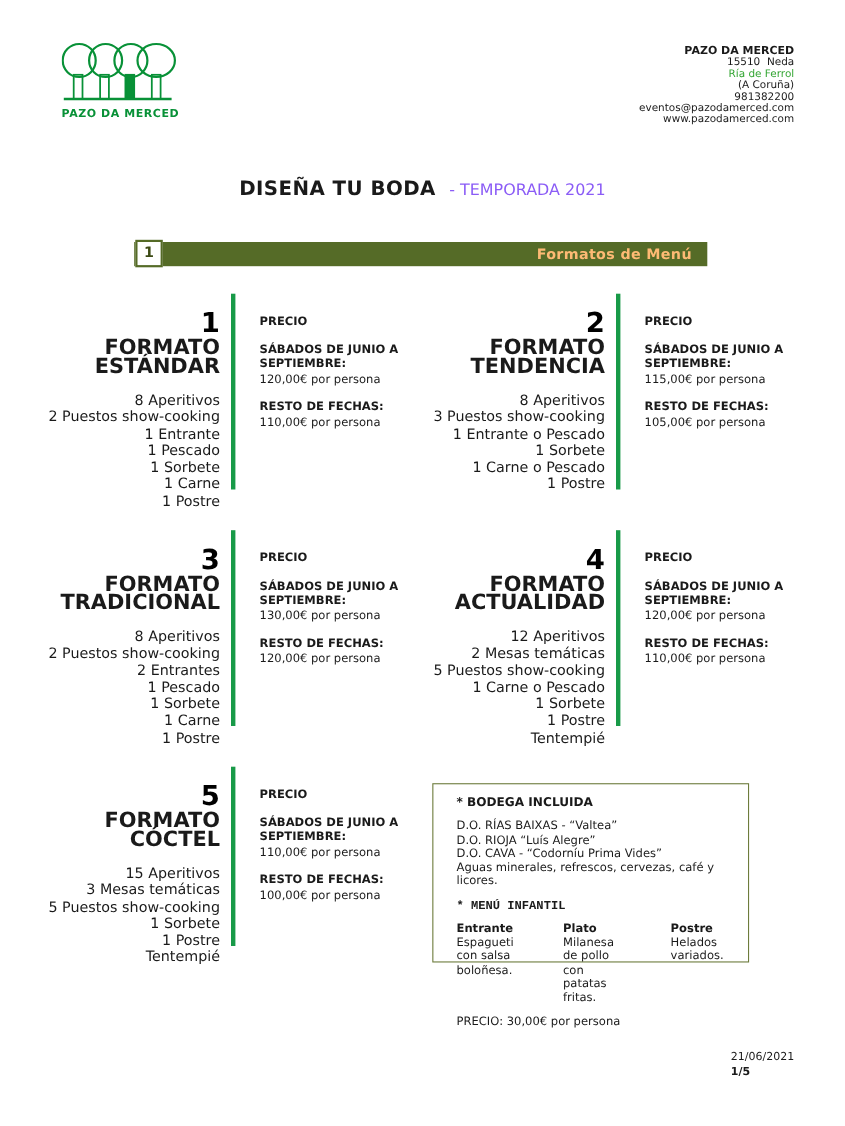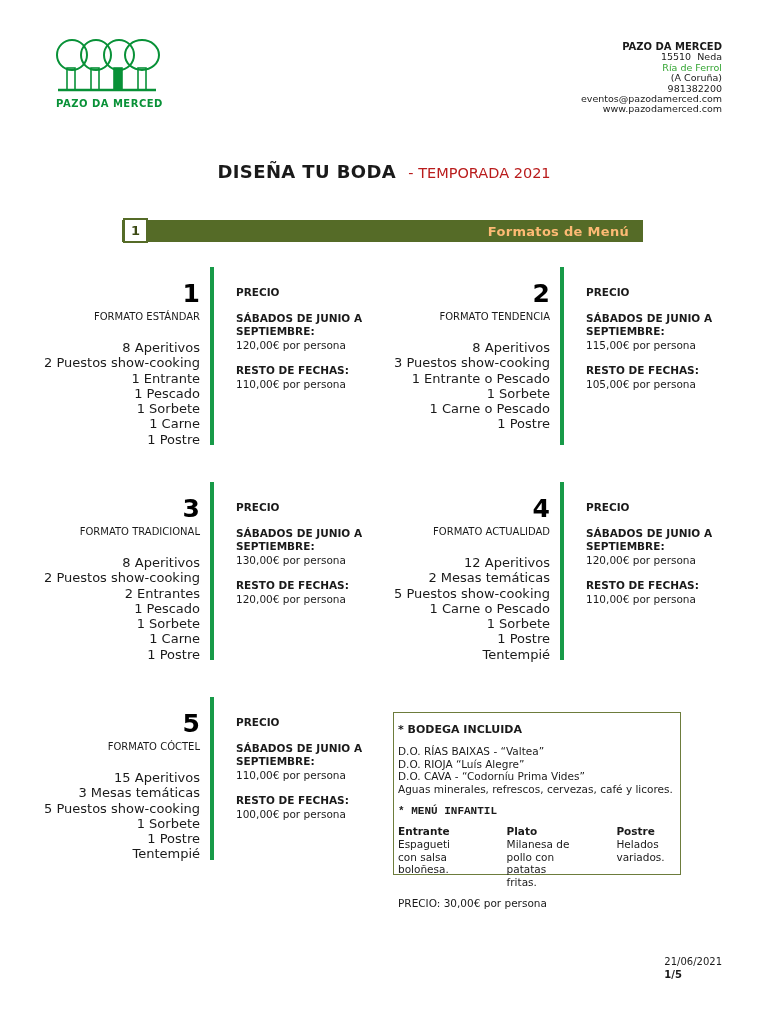--- a/index.html
+++ b/index.html
@@ -20,51 +20,51 @@
   .contact{
     position:absolute;right:46px;top:42px;
     text-align:right;font-size:9.5px;line-height:10.4px;
   }
   .contact .c-name{font-weight:bold;font-size:10px;}
   .contact .c-pre{white-space:pre;}
   .contact .c-green{color:#33a532;}
   
   .doc-title{position:absolute;left:0;top:161px;width:100%;text-align:center;}
   .doc-title .t-main{font-weight:bold;font-size:18px;letter-spacing:.4px;}
-  .doc-title .t-rest{font-size:14.5px;margin-left:7px;color:#b91c1c;}
+  .doc-title .t-rest{font-size:14.5px;margin-left:7px;color:#8b5cf6;}
   
   .section-bar{
     position:absolute;left:122px;top:220px;width:521px;height:22px;
     background:#556b27;
     display:flex;align-items:center;justify-content:flex-end;
     padding-right:14px;box-sizing:border-box;
   }
   .section-bar .bar-label{color:#fdba74;font-weight:bold;font-size:13px;letter-spacing:.3px;}
   .section-num-box{
     position:absolute;left:1px;top:-2px;width:21px;height:21px;
     background:#ffffff;border:2px solid #556b27;
     text-align:center;line-height:21px;font-weight:bold;font-size:13px;color:#3c4a14;
   }
   
   .fmt{position:absolute;width:361px;}
   .fmt-left{position:absolute;left:0;top:14px;width:190px;text-align:right;}
   .fmt-number{font-size:25px;line-height:26px;font-weight:bold;color:#000;}
-  .fmt-name{font-size:10px;line-height:17px;font-weight:normal;margin-top:1px;}
+  .fmt-name{font-size:19px;line-height:17px;font-weight:bold;margin-top:1px;}
   .fmt-items{margin-top:15px;font-size:13px;line-height:15.3px;white-space:pre-line;}
   .vline{position:absolute;left:200px;top:0;width:4px;height:100%;background:#189a48;}
   .fmt-price{position:absolute;left:226px;top:19px;width:145px;font-size:10.5px;}
   .p-label{font-weight:bold;font-size:10.5px;line-height:13px;}
   .p-sat{font-weight:bold;line-height:13px;margin-top:13px;}
   .p-val{line-height:13px;margin-top:1px;}
   .p-rest{font-weight:bold;line-height:13px;margin-top:12px;}
   
   .info-box{
     position:absolute;left:393px;top:712px;width:288px;height:163px;
     border:1.5px solid #6d7c3c;box-sizing:border-box;
-    padding:10px 4px;font-size:10.5px;
+    padding:10px 21px;font-size:10.5px;
   }
   .ib-title{font-weight:bold;font-size:11px;}
   .ib-wines{margin-top:9px;line-height:12.6px;white-space:pre-line;}
   .ib-title2{font-weight:bold;font-size:11px;margin-top:10px;font-family:Liberation Mono, monospace;}
   .ib-cols{display:flex;margin-top:8px;gap:40px;}
   .ib-col1{width:108px;}
   .ib-col2{width:110px;}
   .ib-col3{width:auto;}
   .ib-col-h{font-weight:bold;line-height:12.6px;}
   .ib-col-t{line-height:12.6px;}

